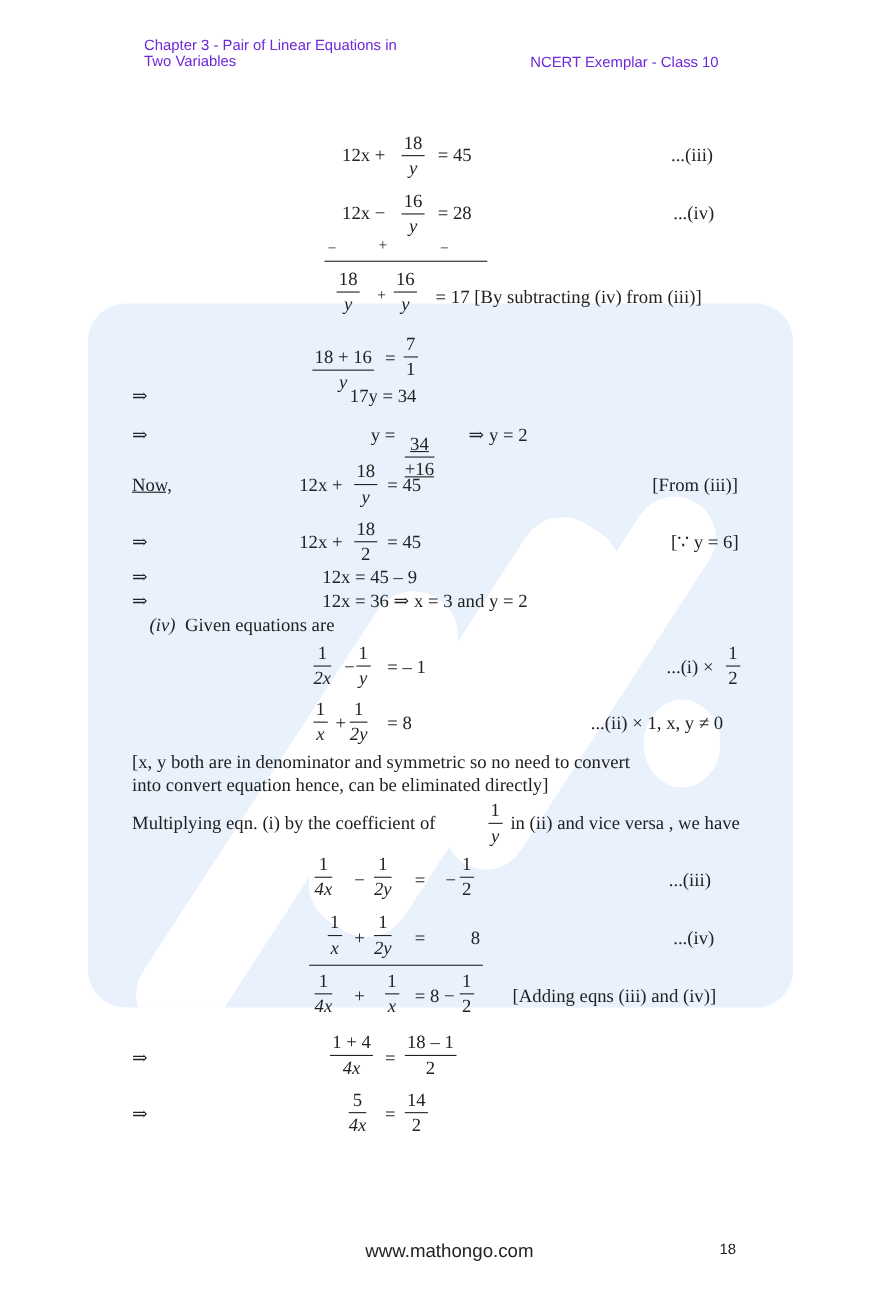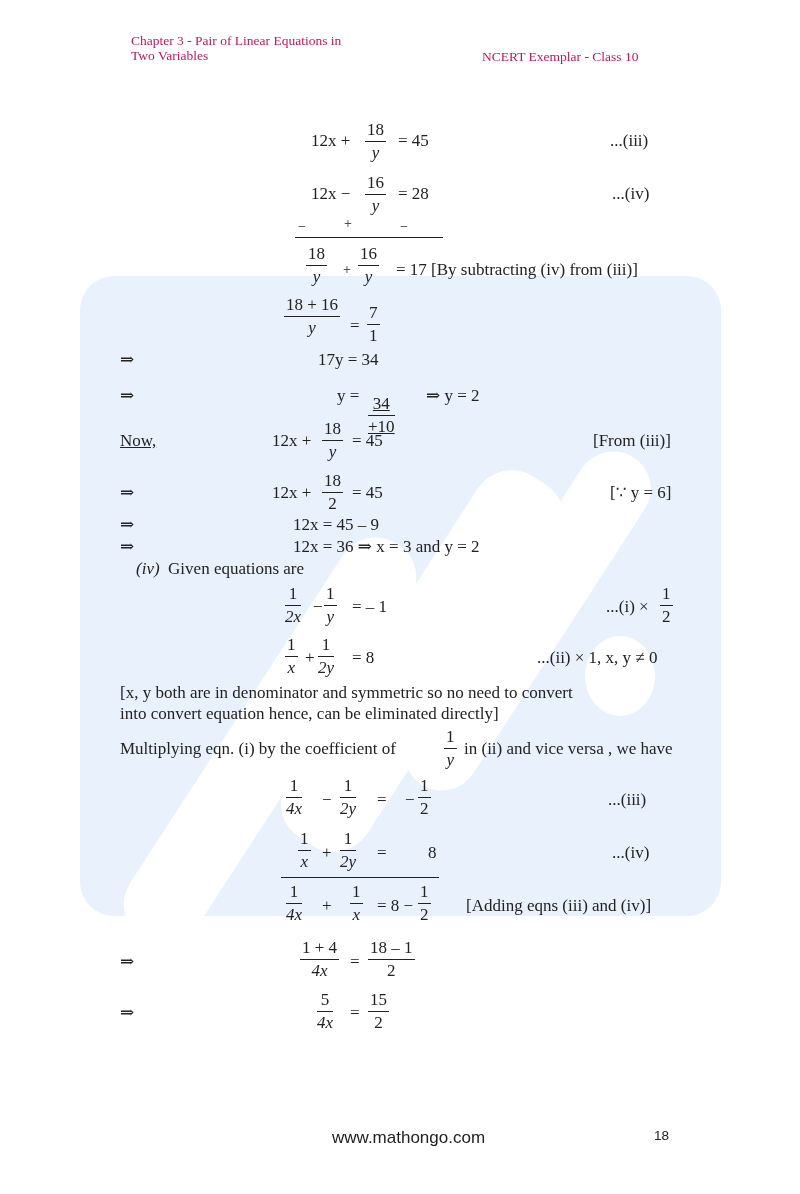--- a/index.html
+++ b/index.html
@@ -1,20 +1,20 @@
 <!DOCTYPE html>
 <html><head>
 <meta charset="utf-8">
 <style>
   html, body { margin: 0; padding: 0; }
   body {
     width: 800px; height: 1194px; background: #ffffff; position: relative; overflow: hidden;
     font-family: "Liberation Serif", "DejaVu Serif", serif; color: #222;
   }
-  .hdr { position: absolute; font-family: Liberation Serif, serif; font-size: 13.5px; color: #be185d; line-height: 15px; }
+  .hdr { position: absolute; font-family: Liberation Sans, sans-serif; font-size: 13.5px; color: #6d28d9; line-height: 15px; }
   #hdr-left { left: 131px; top: 33px; }
   #hdr-right { left: 482px; top: 49px; }
   #footer-site { position: absolute; left: 332px; top: 1128px; font-family: "Liberation Sans", sans-serif; font-size: 17px; }
   #footer-page { position: absolute; left: 654px; top: 1128px; font-family: "Liberation Sans", sans-serif; font-size: 13.5px; }
 
   .wm { position: absolute; left: 80px; top: 276px; width: 641px; height: 640px; background: #e9f1fd; border-radius: 34px; overflow: hidden; }
   .stripe { position: absolute; background: #ffffff; border-radius: 40px; transform: rotate(33deg); transform-origin: center; }
 
   .t { position: absolute; font-size: 17px; line-height: 20px; white-space: nowrap; }
   .i { font-style: italic; }
@@ -64,38 +64,38 @@
     <span class="n">18</span>
     <span class="d i">y</span>
   </div>
 <div class="t" style="left:343px; top:260px; font-size:14px;">+</div>
 <div class="frac" style="left:358px; top:244px;">
     <span class="n">16</span>
     <span class="d i">y</span>
   </div>
 <div class="t" style="left:396px; top:260px;">=  17 [By subtracting (iv) from (iii)]</div>
 
-<div class="frac" style="left:284px; top:295px;">
+<div class="frac" style="left:284px; top:315px;">
     <span class="n">18 + 16</span>
     <span class="d i">y</span>
   </div>
 <div class="t" style="left:350px; top:316px;">=</div>
 <div class="frac" style="left:367px; top:303px;">
     <span class="n">7</span>
     <span class="d">1</span>
   </div>
 
 <div class="t" style="left:120px; top:350px;">⇒</div>
 <div class="t" style="left:318px; top:350px;">17y = 34</div>
 
 <div class="t" style="left:120px; top:386px;">⇒</div>
 <div class="t" style="left:337px; top:386px;">y =</div>
 <div class="frac" style="left:368px; top:394px;text-decoration:underline;">
     <span class="n">34</span>
-    <span class="d">+10</span>
+    <span class="d">+16</span>
   </div>
 <div class="t" style="left:426px; top:386px;">⇒   y = 2</div>
 
 <div class="t" style="left:120px; top:431px;text-decoration:underline;">Now,</div>
 <div class="t" style="left:272px; top:431px;">12x +</div>
 <div class="frac" style="left:322px; top:419px;">
     <span class="n">18</span>
     <span class="d i">y</span>
   </div>
 <div class="t" style="left:352px; top:431px;">= 45</div>
@@ -215,18 +215,18 @@
     <span class="d">2</span>
   </div>
 
 <div class="t" style="left:120px; top:1003px;">⇒</div>
 <div class="frac" style="left:317px; top:990px;">
     <span class="n">5</span>
     <span class="d i">4x</span>
   </div>
 <div class="t" style="left:350px; top:1003px;">=</div>
 <div class="frac" style="left:368px; top:990px;">
-    <span class="n">15</span>
+    <span class="n">14</span>
     <span class="d">2</span>
   </div>
 
 <div id="footer-site">www.mathongo.com</div>
 <div id="footer-page">18</div>
 
 </body></html>

